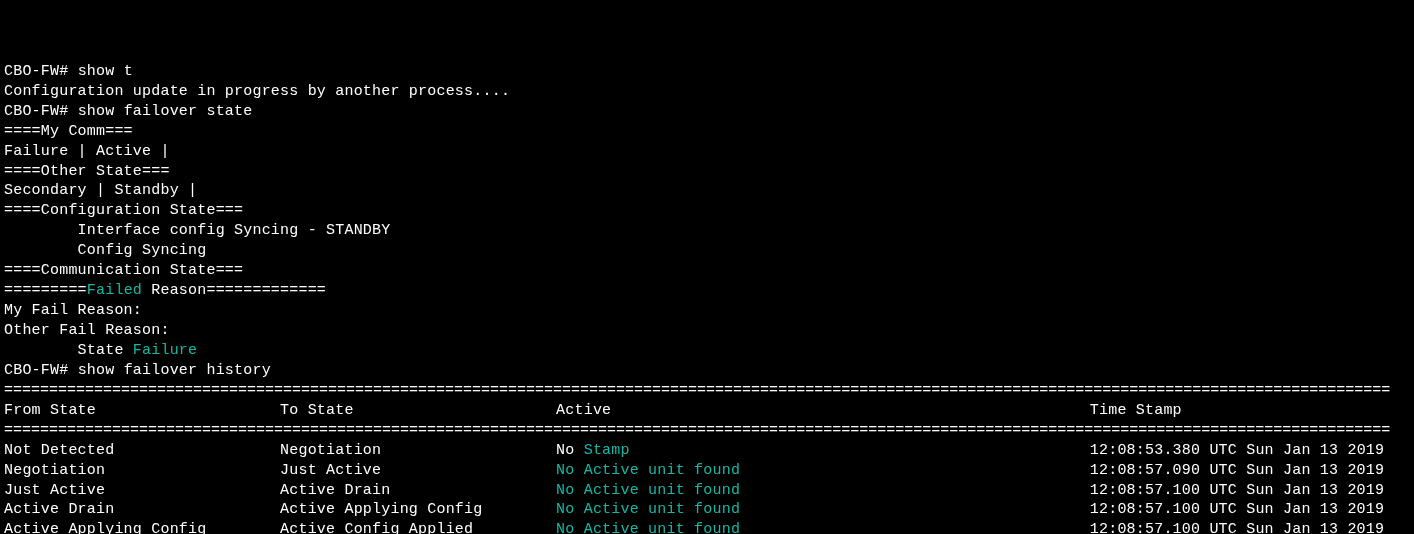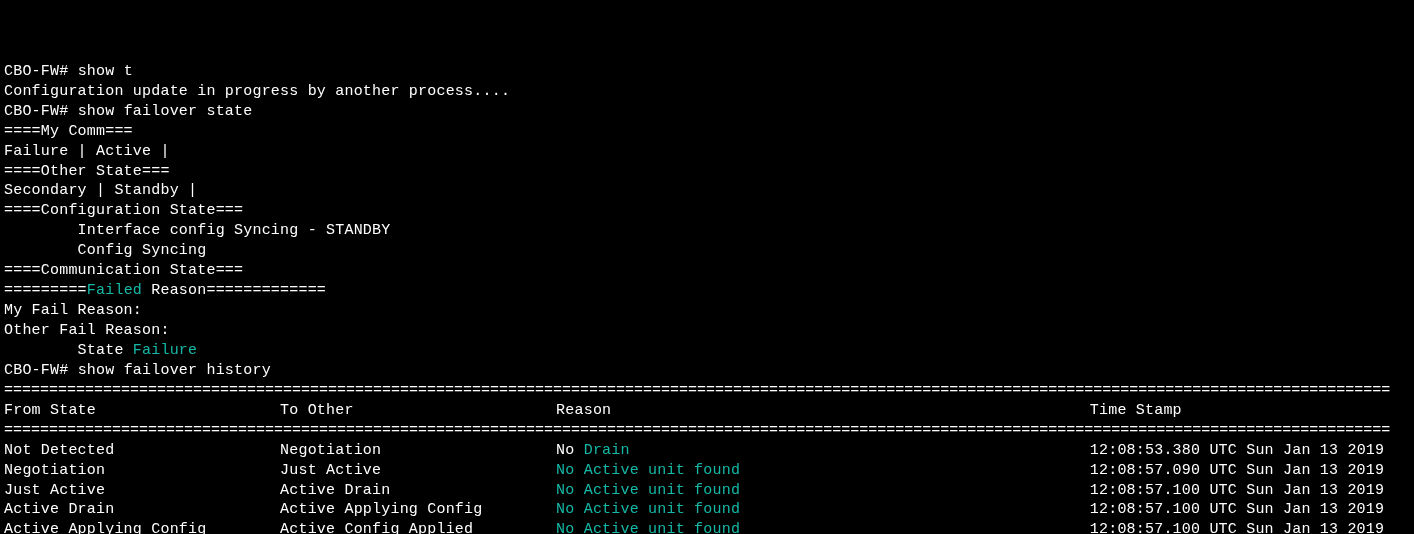--- a/index.html
+++ b/index.html
@@ -31,23 +31,23 @@
 <span>====Configuration State===</span>
 <span>        Interface config Syncing - STANDBY</span>
 <span>        Config Syncing</span>
 <span>====Communication State===</span>
 <span><span>=========</span><span class="red">Failed</span><span> Reason=============</span></span>
 <span>My Fail Reason:</span>
 <span>Other Fail Reason:</span>
 <span><span>        State </span><span class="red">Failure</span></span>
 <span>CBO-FW# </span><span>show failover history</span>
 <span class="sep-long">==========================================================================================================================================================</span>
-<span id="hdr-line">From State                    To Other                      Reason                                                    Time Stamp</span>
+<span id="hdr-line">From State                    To State                      Active                                                    Time Stamp</span>
 <span class="sep-long">==========================================================================================================================================================</span>
-<div id="rows"><span><span>Not Detected                  </span><span>Negotiation                   </span><span>No <span class="red">Drain</span>                                                  </span><span>12:08:53.380 UTC Sun Jan 13 2019</span></span>
+<div id="rows"><span><span>Not Detected                  </span><span>Negotiation                   </span><span>No <span class="red">Stamp</span>                                                  </span><span>12:08:53.380 UTC Sun Jan 13 2019</span></span>
 <span><span>Negotiation                   </span><span>Just Active                   </span><span><span class="red">No Active unit found</span>                                      </span><span>12:08:57.090 UTC Sun Jan 13 2019</span></span>
 <span><span>Just Active                   </span><span>Active Drain                  </span><span><span class="red">No Active unit found</span>                                      </span><span>12:08:57.100 UTC Sun Jan 13 2019</span></span>
 <span><span>Active Drain                  </span><span>Active Applying Config        </span><span><span class="red">No Active unit found</span>                                      </span><span>12:08:57.100 UTC Sun Jan 13 2019</span></span>
 <span><span>Active Applying Config        </span><span>Active Config Applied         </span><span><span class="red">No Active unit found</span>                                      </span><span>12:08:57.100 UTC Sun Jan 13 2019</span></span>
 
 </div>
 </div>
 
 
 

